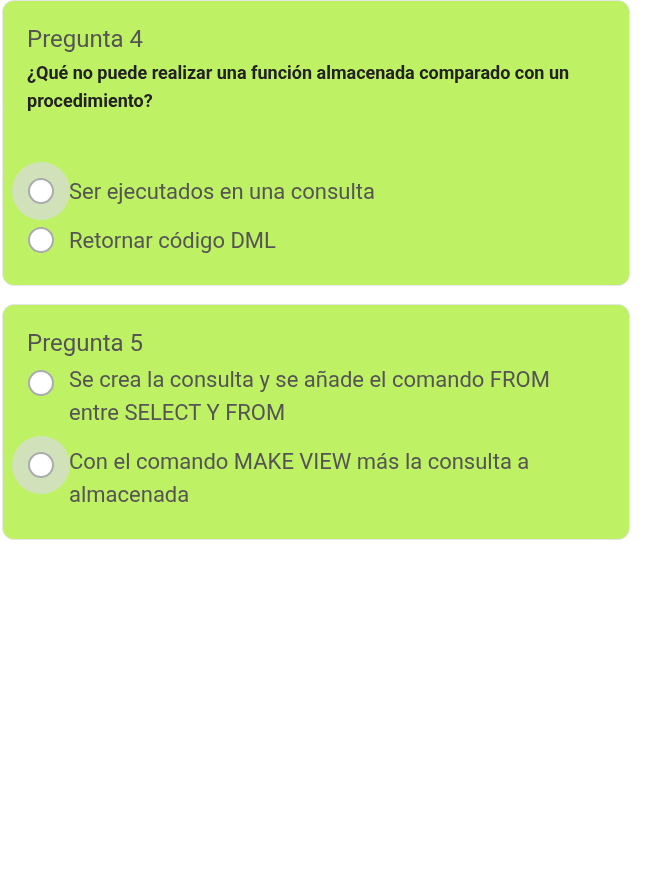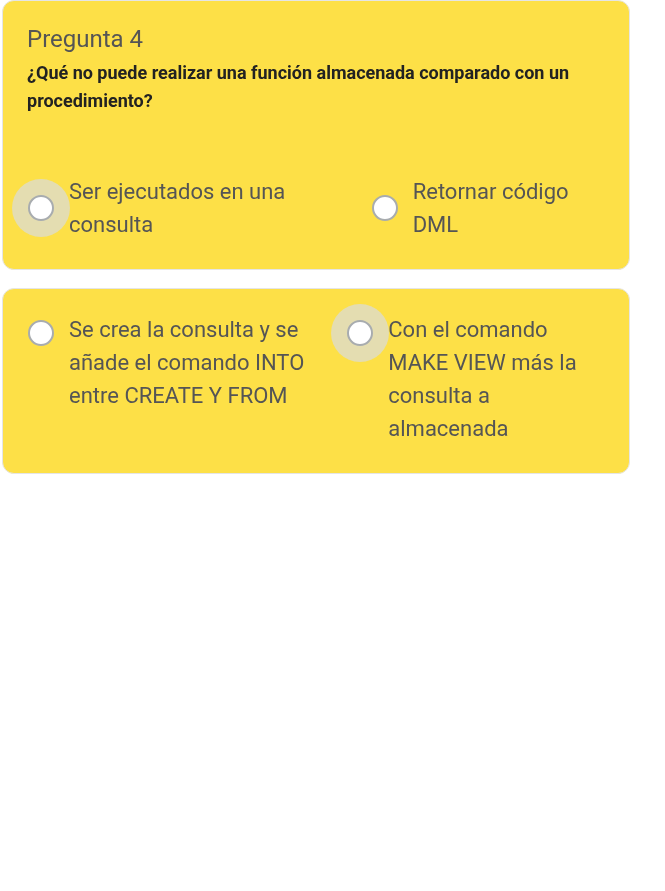--- a/index.html
+++ b/index.html
@@ -11,38 +11,38 @@
   .page {
     width: 665px;
     padding: 0 0 20px 0;
   }
   .card {
     border: 1px solid #e5e5e5;
     border-radius: 12px;
     padding: 24px 24px 28px 24px;
     margin: 0 0 18px 2px;
     width: 628px;
-    background: #fde047;
+    background: #bef264;
   }
   .q-label {
     font-size: 24px;
     font-weight: 400;
     color: #555;
     margin-bottom: 6px;
   }
   .q-title {
     font-size: 18px;
     font-weight: 700;
     color: #222;
     line-height: 1.55;
     margin-bottom: 60px;
   }
   .options {
     display: flex;
-    flex-direction: row;
+    flex-direction: column;
     gap: 16px;
   }
   .option {
     display: flex;
     align-items: center;
     gap: 14px;
     cursor: pointer;
     position: relative;
   }
   .radio-wrap {
@@ -105,27 +105,28 @@
         <span class="radio-wrap">
           <span class="radio-circle"></span>
         </span>
         <span class="option-text">Retornar código DML</span>
       </label>
 
     </div>
   </div>
 
   <div class="card">
+    <div class="q-label">Pregunta 5</div>
     <div class="options">
 
       <label class="option multiline">
         <span class="radio-wrap">
           <span class="radio-circle"></span>
         </span>
-        <span class="option-text">Se crea la consulta y se añade el comando INTO entre CREATE Y FROM</span>
+        <span class="option-text">Se crea la consulta y se añade el comando FROM entre SELECT Y FROM</span>
       </label>
 
       <label class="option multiline">
         <span class="radio-wrap">
           <span class="radio-halo"></span>
           <span class="radio-circle"></span>
         </span>
         <span class="option-text">Con el comando MAKE VIEW más la consulta a almacenada</span>
       </label>
 

